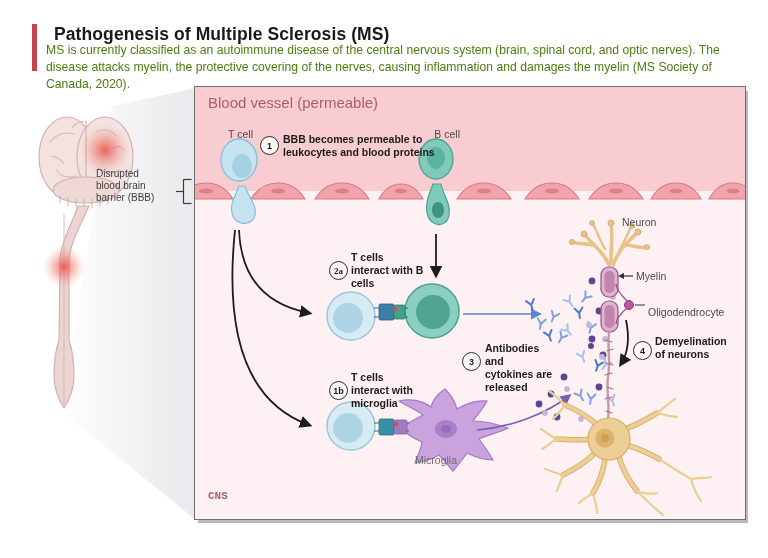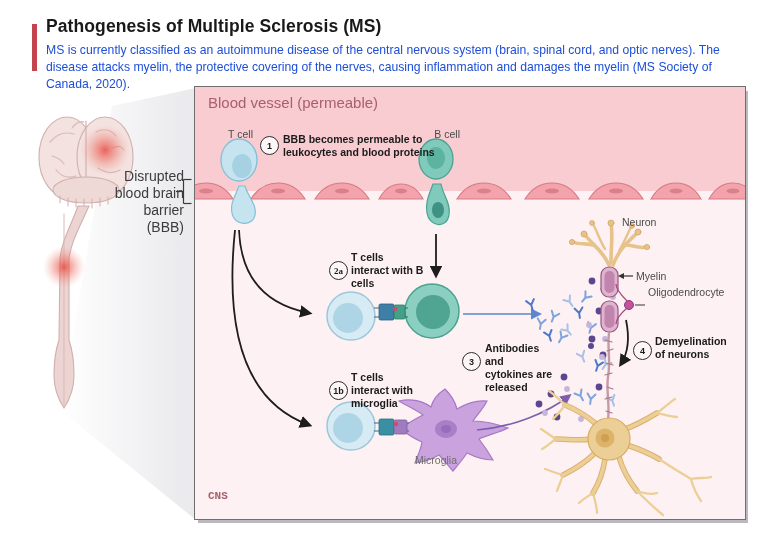--- a/index.html
+++ b/index.html
@@ -1,27 +1,27 @@
 <!DOCTYPE html>
 <html style="--accent: #c2454e; --panel_bg: #fdf1f3; --vessel_bg: #f8ccd0; --endothelium: #f2a3ab; --endothelium_outline: #d87b86; --rose_label: #a9606a; --t_cell: #c6e4ef; --t_cell_outline: #85bfd6; --b_cell: #7fcabb; --b_cell_outline: #4aa391; --microglia: #c9a2de; --microglia_outline: #a678c6; --neuron: #e9c98f; --neuron_outline: #d8ab61; --myelin: #e0b3d0; --myelin_outline: #96587e; --oligodendrocyte: #c2539c; --antibody_blue: #4f79c8; --cytokine_dark: #5d4691; --cytokine_light: #c6b7da; --arrow_black: #1d1d1d; --arrow_blue: #5b87cc; --arrow_purple: #7c5fae; --inflammation: #e74c3c;"><head>
 <meta charset="utf-8">
 <style>
   html,body{margin:0;padding:0;background:#ffffff;}
   #stage{position:relative;width:768px;height:558px;background:#fff;overflow:hidden;
          font-family:"Liberation Sans", sans-serif;}
   
   .accent-bar{position:absolute;left:32px;top:24px;width:5px;height:47px;background:var(--accent);}
-  .page-title{position:absolute;left:46px;top:16px;margin:0;font-size:17.5px;font-weight:bold;
+  .page-title{position:absolute;left:46px;top:16px;margin:8px;font-size:17.5px;font-weight:bold;
               color:#191919;letter-spacing:.1px;}
   .page-desc{position:absolute;left:46px;top:42px;width:712px;margin:0;font-size:12.2px;
-             line-height:1.4;color:#1d4ed8;}
+             line-height:1.4;color:#4d7c0f;}
   
   .left-art{position:absolute;left:0;top:0;pointer-events:none;}
-  .bbb-label{position:absolute;left:106px;top:168px;width:78px;text-align:right;
-             font-size:14px;line-height:1.22;color:#3c3c3c;white-space:pre-line;}
+  .bbb-label{position:absolute;left:96px;top:168px;width:78px;
+             font-size:10px;line-height:1.22;color:#3c3c3c;white-space:pre-line;}
   
   .panel{position:absolute;left:194px;top:86px;width:550px;height:432px;
          background:var(--panel_bg);border:1.6px solid #6e6e6e;
          box-shadow:3px 4px 0 -1px #b9b9bf;overflow:hidden;}
   .panel-art{position:absolute;left:0;top:0;}
   .vessel-label{position:absolute;left:13px;top:7px;font-size:15px;font-weight:normal;
                 color:var(--rose_label);}
   .cns-label{position:absolute;left:13px;top:403px;font-size:11px;font-weight:bold;
              color:var(--rose_label);font-family:Liberation Mono, monospace;}
   .cell-label{position:absolute;font-size:10.5px;color:#4a4a4a;text-align:right;}
@@ -349,21 +349,21 @@
     </svg>
 
     <span class="vessel-label">Blood vessel (permeable)</span>
     <span class="cns-label">CNS</span>
 
     <span class="cell-label center" style="left:10px;top:41px;width:48px;position:absolute;">T cell</span>
     <span class="cell-label center" style="left:217px;top:41px;width:48px;position:absolute;">B cell</span>
     <span class="cell-label center" style="left:198px;top:367px;width:64px;position:absolute;color:#6e6e6e;">Microglia</span>
     <span class="cell-label" style="left:427px;top:129px;">Neuron</span>
     <span class="cell-label" style="left:441px;top:183px;">Myelin</span>
-    <span class="cell-label" style="left:453px;top:199px;">Oligodendrocyte</span>
+    <span class="cell-label" style="left:453px;top:219px;">Oligodendrocyte</span>
 
     <div class="step-badge" style="left:65px;top:49px;">1</div>
     <div class="step-text" style="left:88px;top:46px;">BBB becomes permeable to
 leukocytes and blood proteins</div>
 
     <div class="step-badge" style="left:134px;top:174px;font-family:Liberation Serif, serif;">2a</div>
     <div class="step-text" style="left:156px;top:164px;">T cells
 interact with B
 cells</div>
 

